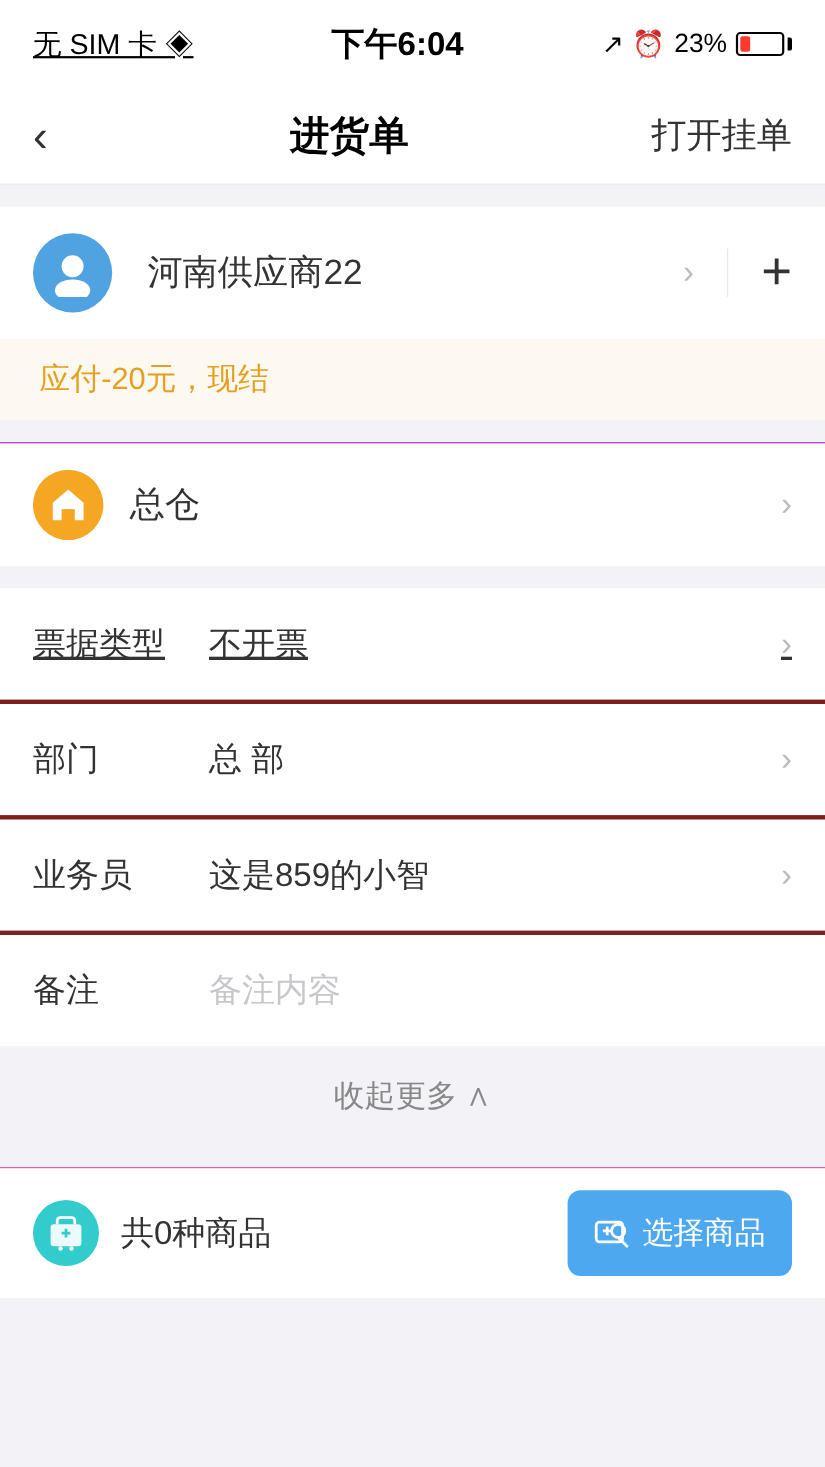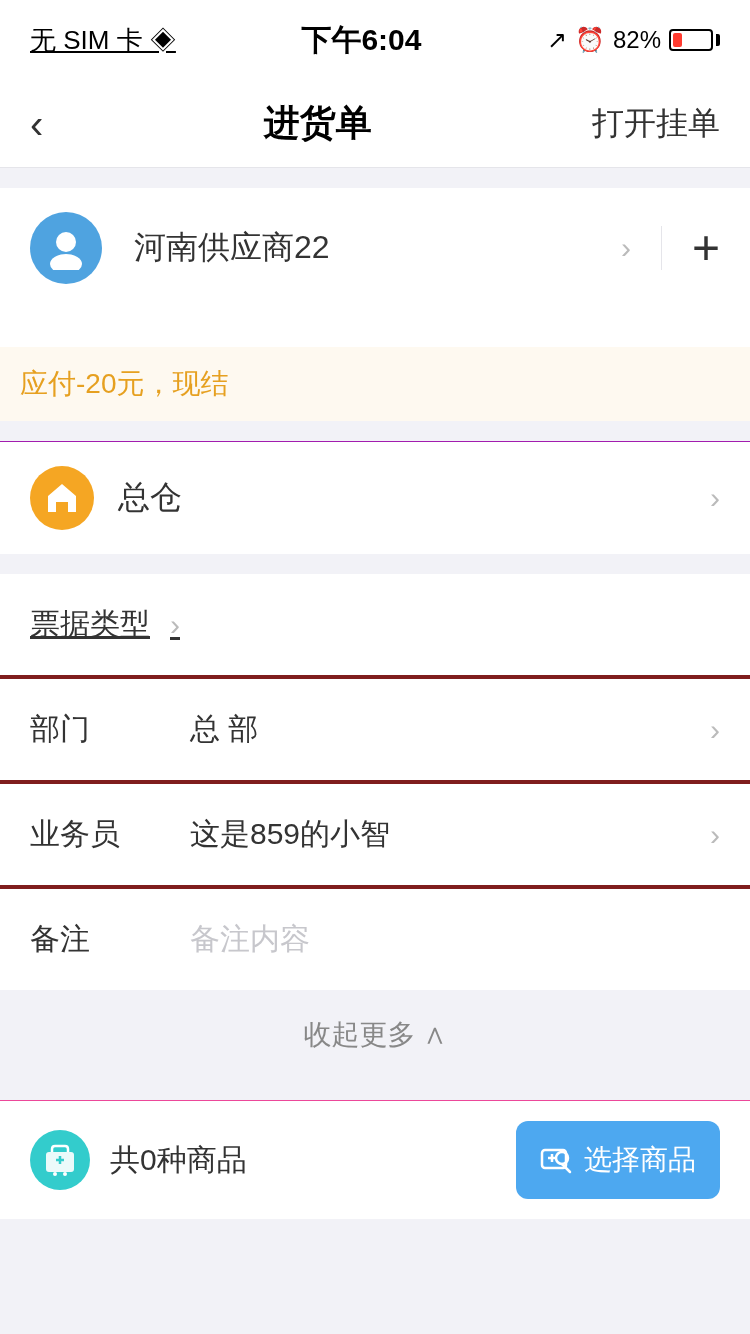--- a/index.html
+++ b/index.html
@@ -154,24 +154,23 @@
     }
     .vertical-divider {
       width: 1px;
       height: 44px;
       background: #e5e5ea;
     }
 
     
     .notice-banner {
       background: #fef9f0;
-      padding: 18px 20px;
+      padding: 18px 36px;
       font-size: 28px;
       color: #e6a020;
-      margin-top: 39px;
     }
 
     
     .form-row {
       display: flex;
       align-items: center;
       padding: 30px;
       background: #fff;
       border-top: 4px solid #7f1d1d;
       min-height: 90px;
@@ -281,21 +280,21 @@
   </style>
 </head>
 <body>
 
 <div class="status-bar">
   <span class="status-left">无 SIM 卡 ◈</span>
   <span class="status-center">下午6:04</span>
   <div class="status-right">
     <span>↗</span>
     <span>⏰</span>
-    <span>82%</span>
+    <span>23%</span>
     <div class="battery-icon">
       <div class="battery-body">
         <div class="battery-fill"></div>
       </div>
       <div class="battery-tip"></div>
     </div>
   </div>
 </div>
 
 <div class="nav-bar">
@@ -341,20 +340,21 @@
     <span class="chevron-icon">›</span>
   </div>
 </div>
 
 <div class="section-gap"></div>
 
 <div class="card">
 
   <div class="form-row">
     <span class="form-label">票据类型</span>
+    <span class="form-value">不开票</span>
     <span class="chevron-icon">›</span>
   </div>
 
   <div class="form-row">
     <span class="form-label">部门</span>
     <span class="form-value">总 部</span>
     <span class="chevron-icon">›</span>
   </div>
 
   <div class="form-row">

